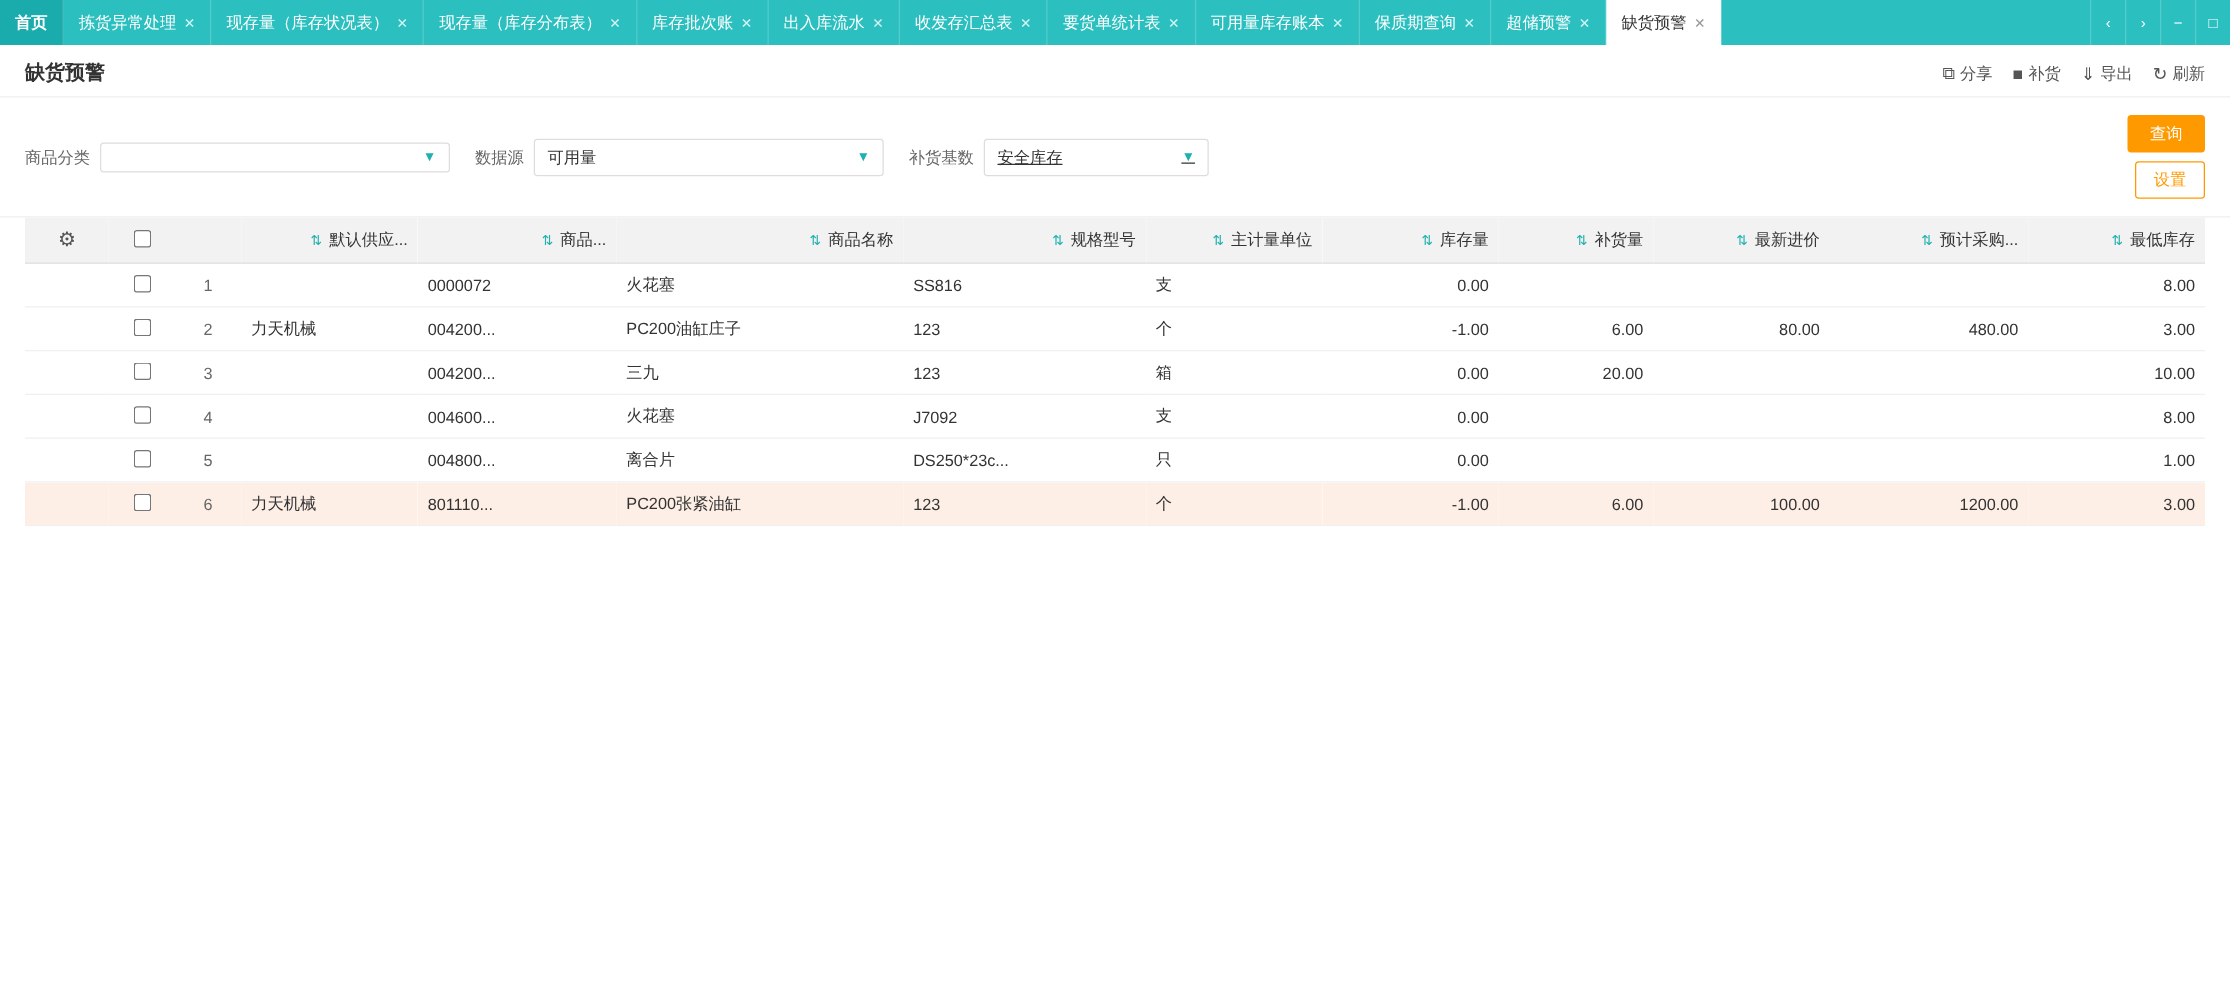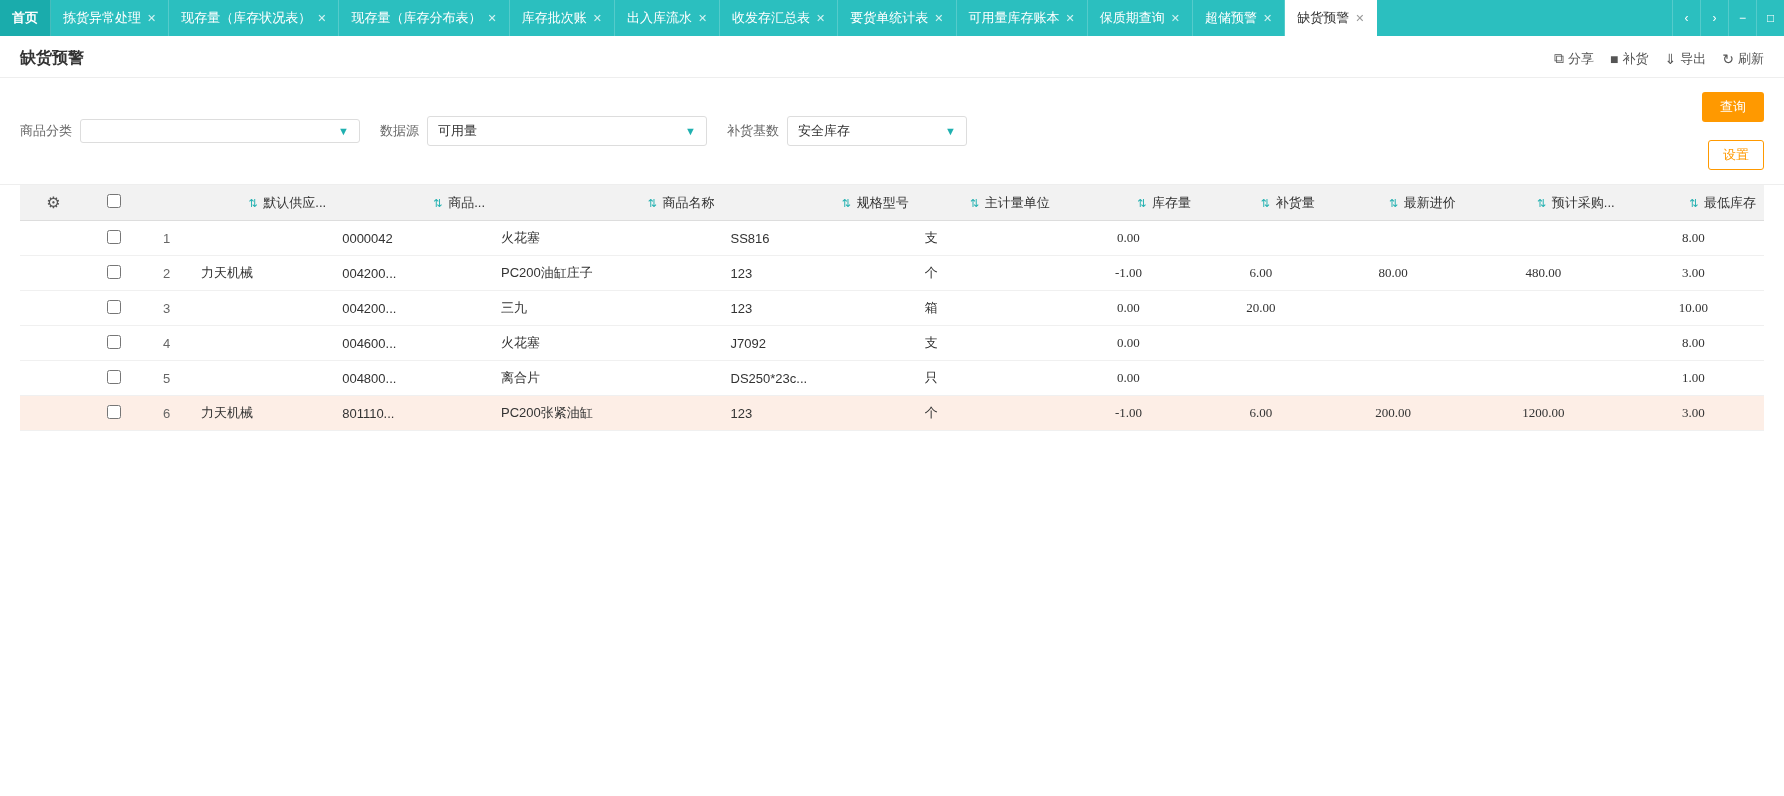--- a/index.html
+++ b/index.html
@@ -126,20 +126,21 @@
       background: white;
       cursor: pointer;
       color: #333;
       justify-content: space-between;
     }
     .filter-select.medium {
       min-width: 280px;
     }
     .filter-select.small {
       min-width: 180px;
+      text-decoration: underline;
     }
     .chevron {
       color: #20b0b0;
       font-size: 11px;
       margin-left: 8px;
     }
     .filter-value {
       color: #333;
     }
     .btn-query {
@@ -158,21 +159,21 @@
       border: 1px solid #f90;
       border-radius: 3px;
       padding: 5px 14px;
       cursor: pointer;
       font-size: 13px;
       margin-left: auto;
     }
     .right-buttons {
       display: flex;
       flex-direction: column;
-      gap: 18px;
+      gap: 7px;
       margin-left: auto;
     }
 
     
     .table-container {
       padding: 0 20px;
       overflow-x: auto;
     }
     table {
       width: 100%;
@@ -214,22 +215,21 @@
       font-size: 13px;
       overflow: hidden;
       text-overflow: ellipsis;
       white-space: nowrap;
     }
     .row-num {
       color: #666;
       text-align: center;
     }
     .num-val {
-      text-align: center;
-      font-family: Liberation Serif, serif;
+      text-align: right;
     }
     .checkbox-cell {
       text-align: center;
       width: 30px;
     }
     .gear-cell {
       text-align: center;
       width: 38px;
     }
     input[type="checkbox"] {
@@ -423,21 +423,21 @@
         </tr>
       </thead>
       <tbody id="table-body">
       <tr>
     <td class="gear-cell"></td>
     <td class="checkbox-cell">
       <input type="checkbox" style="">
     </td>
     <td class="row-num">1</td>
     <td></td>
-    <td>0000042</td>
+    <td>0000072</td>
     <td>火花塞</td>
     <td>SS816</td>
     <td>支</td>
     <td class="num-val">0.00</td>
     <td class="num-val"></td>
     <td class="num-val"></td>
     <td class="num-val"></td>
     <td class="num-val">8.00</td>
   </tr>
           <tr>
@@ -514,21 +514,21 @@
       <input type="checkbox" style="">
     </td>
     <td class="row-num">6</td>
     <td>力天机械</td>
     <td>801110...</td>
     <td>PC200张紧油缸</td>
     <td>123</td>
     <td>个</td>
     <td class="num-val">-1.00</td>
     <td class="num-val">6.00</td>
-    <td class="num-val">200.00</td>
+    <td class="num-val">100.00</td>
     <td class="num-val">1200.00</td>
     <td class="num-val">3.00</td>
   </tr>
         </tbody>
     </table>
   </div>
 
 </div>
 
 </body></html>

